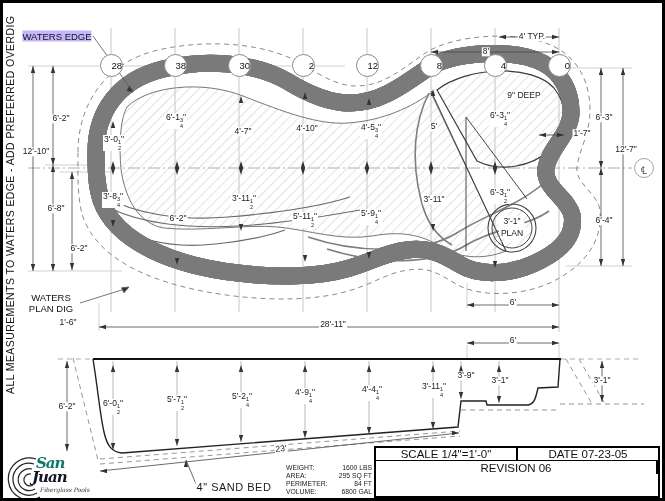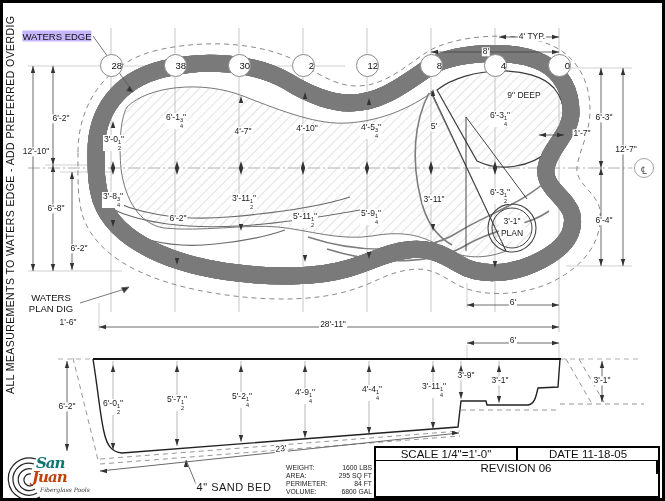--- a/index.html
+++ b/index.html
@@ -31,21 +31,21 @@
   .tb-row .tb-cell:first-child{border-right:2px solid #000;}
   .tb-row:first-of-type .tb-cell{border-bottom:1.5px solid #000;}
   
   #stats{position:absolute;left:286px;top:464px;width:86px;z-index:6;font-size:6.8px;color:#222;}
   .stat-row{display:flex;justify-content:space-between;line-height:8px;}
   
   #logo{position:absolute;left:6px;top:452px;width:90px;height:46px;z-index:6;}
   #logo-san{position:absolute;left:30px;top:2px;font-family:"DejaVu Serif",serif;
        font-style:italic;font-weight:bold;font-size:15px;color:#0f766e;letter-spacing:-1px;}
   #logo-juan{position:absolute;left:26px;top:16px;font-family:"DejaVu Serif",serif;
-       font-style:italic;font-weight:bold;font-size:15px;color:#c2410c;letter-spacing:-1px;}
+       font-style:italic;font-weight:bold;font-size:15px;color:#0f172a;letter-spacing:-1px;}
   #logo-tag{position:absolute;left:34px;top:34px;font-family:"DejaVu Serif",serif;
        font-style:italic;font-size:6px;color:#333;white-space:nowrap;}
 </style>
 </head>
 <body>
 
 <div id="sheet">
 
   <svg id="linework" width="665" height="501" viewBox="0 0 665 501">
     <defs>
@@ -399,21 +399,21 @@
       </div>
       <div class="stat-row">
         <span>VOLUME:</span>
         <span>6800 GAL</span>
       </div>
     </div>
 
   <div id="titleblock">
     <div class="tb-row">
       <div class="tb-cell">SCALE 1/4"=1'-0"</div>
-      <div class="tb-cell">DATE 11-18-05</div>
+      <div class="tb-cell">DATE 07-23-05</div>
     </div>
     <div class="tb-row">
       <div class="tb-cell">REVISION 06</div>
     </div>
   </div>
 
   <div id="logo">
     <div id="logo-san">San</div>
     <div id="logo-juan">Juan</div>
     <div id="logo-tag">Fiberglass Pools</div>

